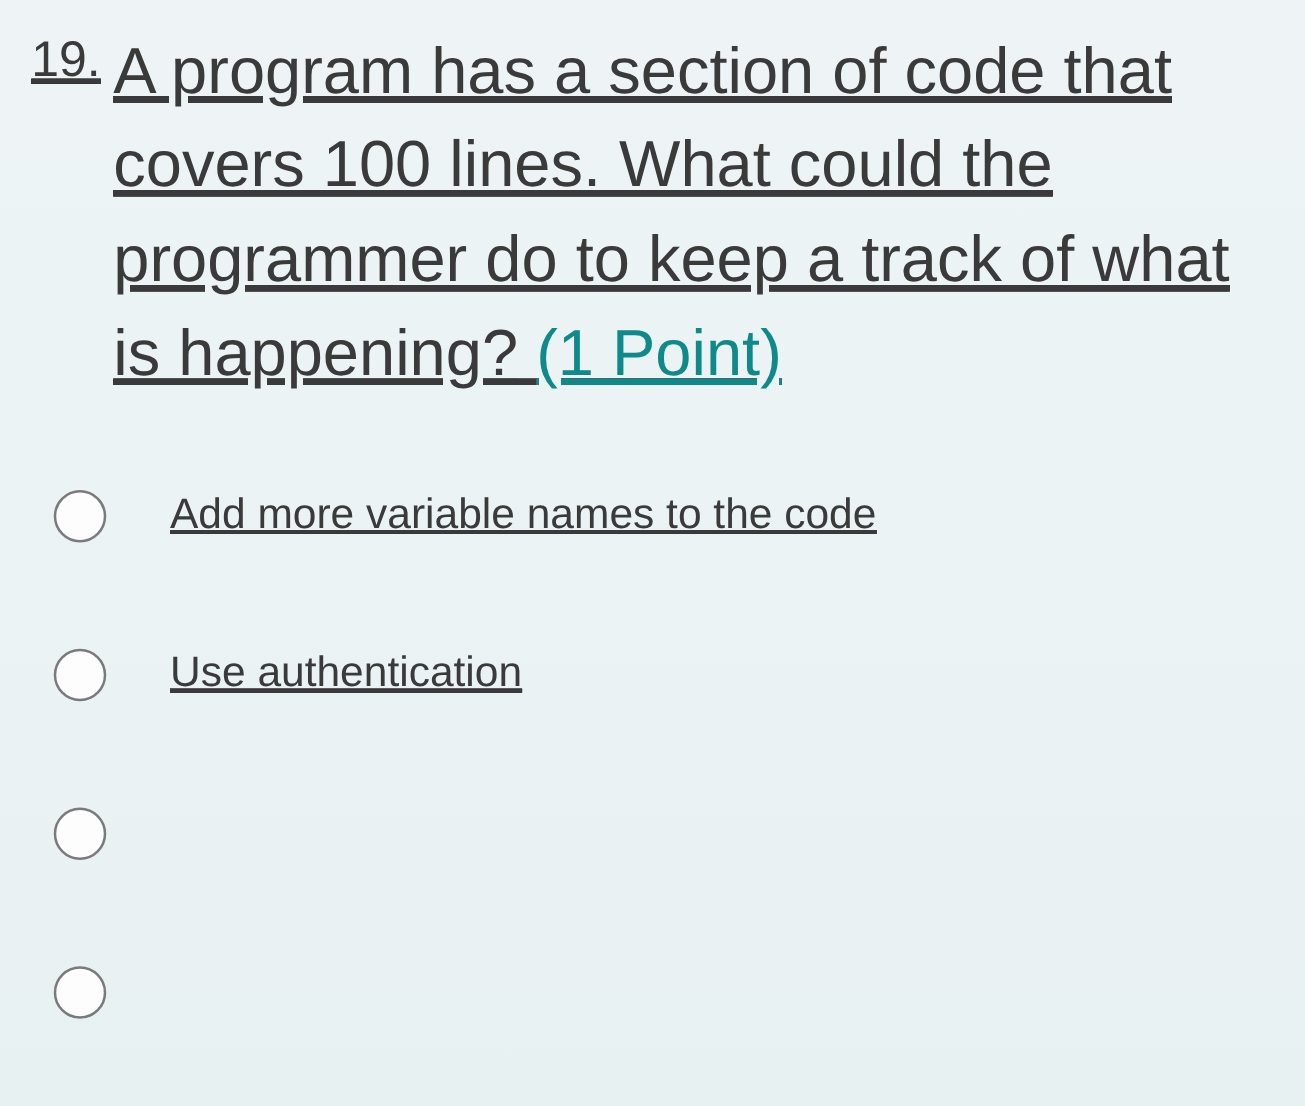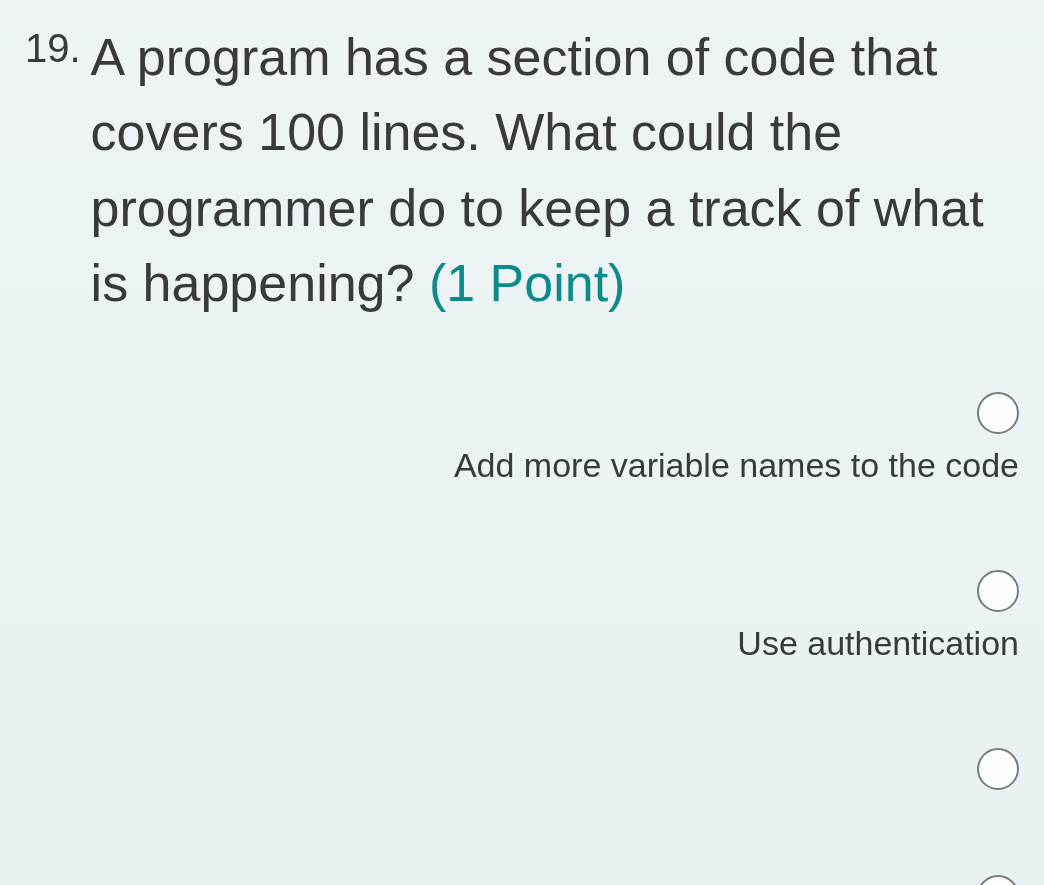--- a/index.html
+++ b/index.html
@@ -1,18 +1,19 @@
 <!DOCTYPE html>
 <html><head>
   <meta charset="utf-8">
   <style>
     * {
       margin: 0;
       padding: 0;
       box-sizing: border-box;
+      text-decoration: underline;
     }
     body {
       font-family: -apple-system, BlinkMacSystemFont, "Segoe UI", Arial, sans-serif;
       background: linear-gradient(to bottom, #eef4f5, #e8f1f2);
       width: 1044px;
       height: 885px;
       padding: 20px 25px;
       color: #333;
     }
     .question-container {
@@ -37,25 +38,24 @@
     }
     .points {
       color: #0f8a8a;
     }
     .options {
       margin-top: 60px;
       padding-left: 18px;
     }
     .option {
       display: flex;
-      align-items: flex-end;
-      gap: 12px;
+      align-items: flex-start;
+      gap: 51px;
       margin-bottom: 85px;
       cursor: pointer;
-      flex-direction: column;
     }
     .option:last-child {
       margin-bottom: 0;
     }
     .radio {
       width: 42px;
       height: 42px;
       border: 2px solid #7a7a7a;
       border-radius: 50%;
       background: #fdfdfd;

